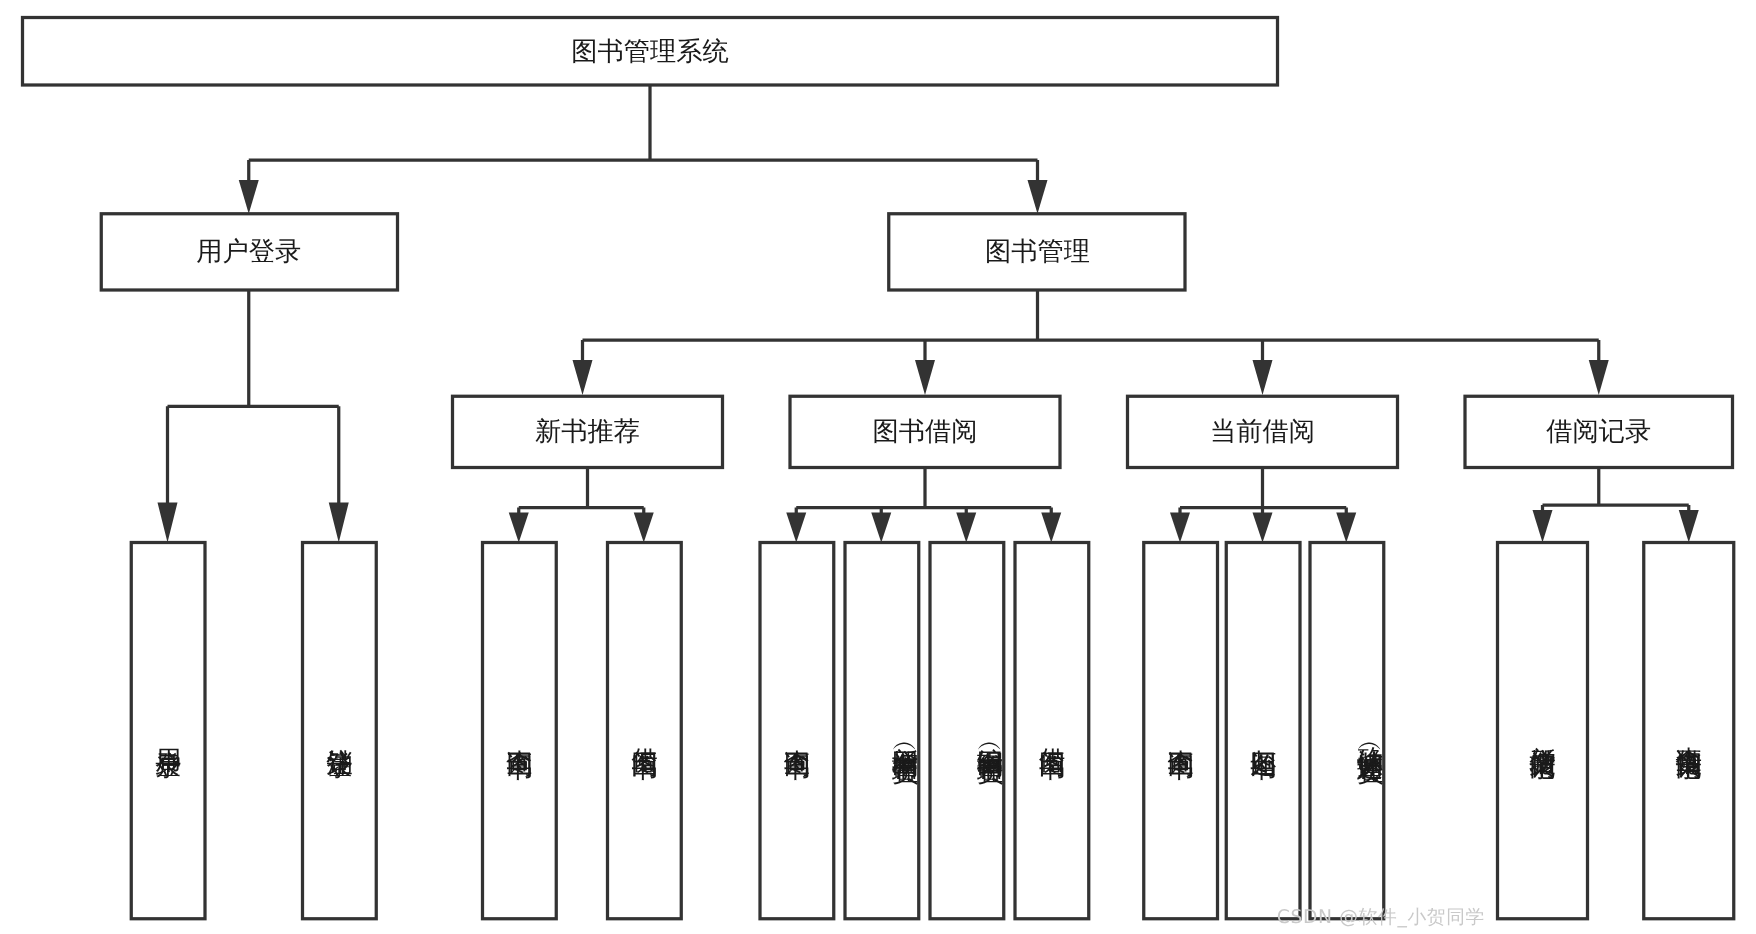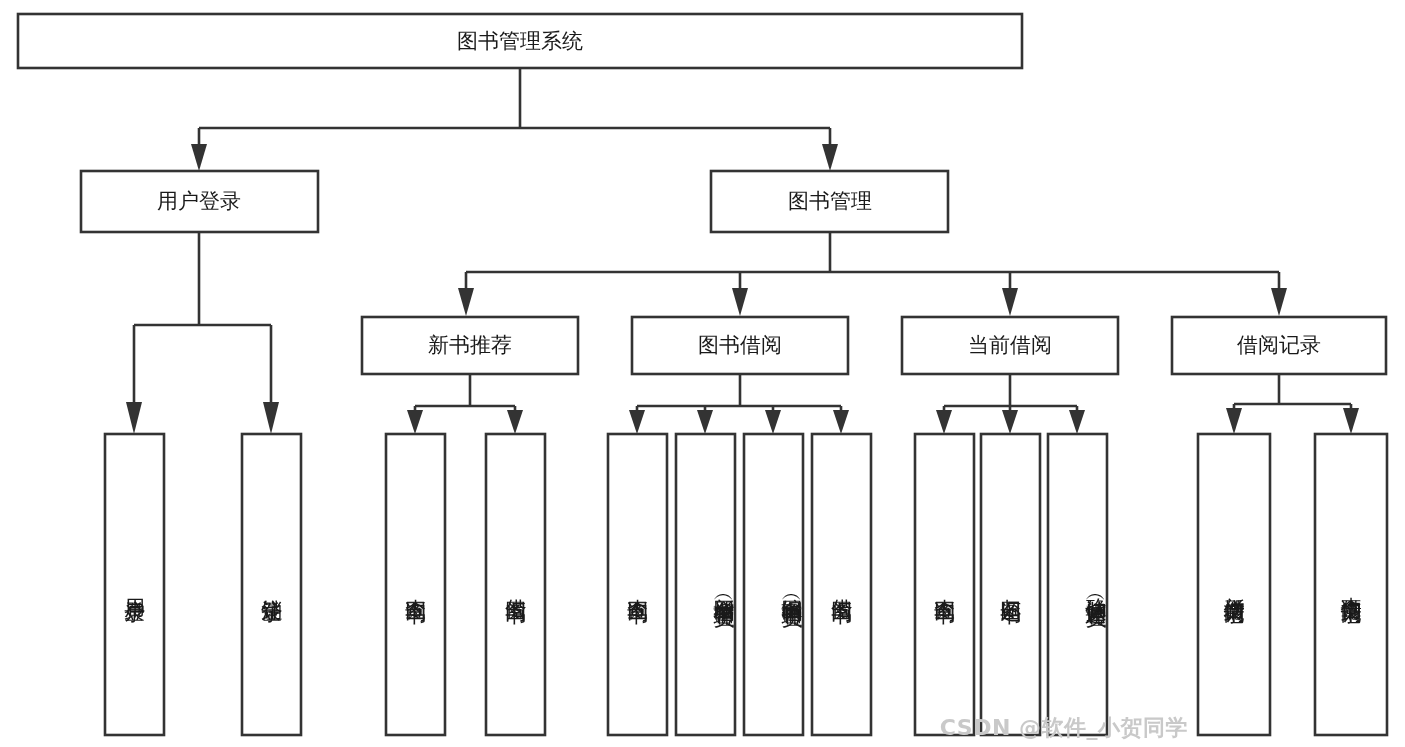--- a/index.html
+++ b/index.html
@@ -66,25 +66,24 @@
     pointer-events: none;
   }
   .leaf-label.centered {
     align-items: center;
   }
   .watermark {
     position: absolute;
     right: 12px;
     bottom: 4px;
     font-family: "DejaVu Sans", "Liberation Sans", sans-serif;
-    font-size: 22px;
+    font-size: 15px;
     color: #c9c9c9;
     letter-spacing: 0.5px;
     white-space: nowrap;
-    font-weight: bold;
   }
 </style>
 </head>
 <body>
 
 <div id="diagram-root">
 
   <svg class="diagram-canvas" viewBox="0 0 1405 747">
 
     <g>

